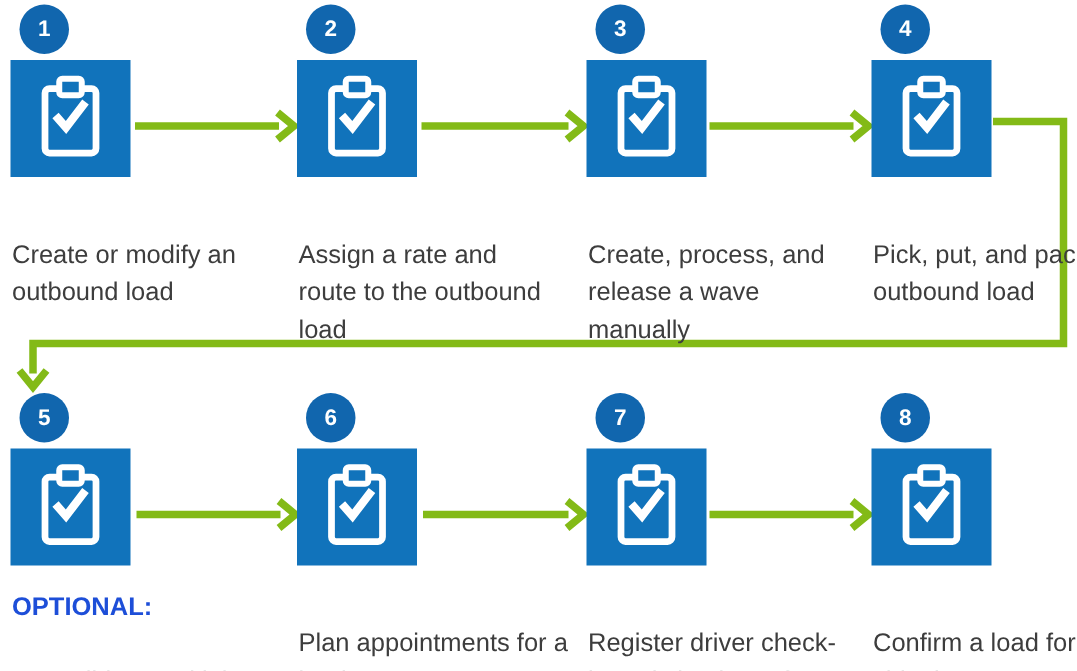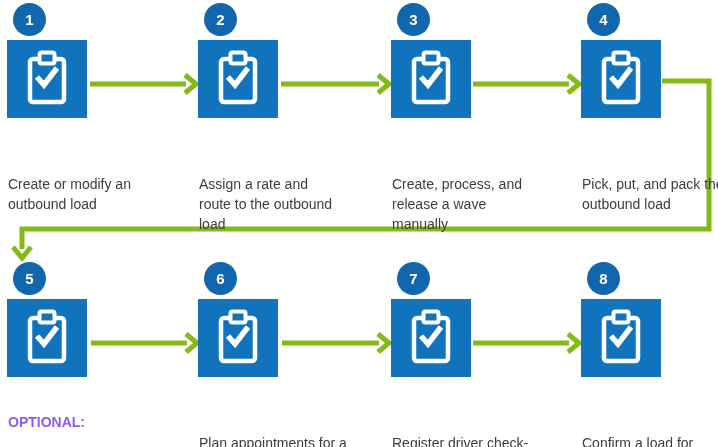--- a/index.html
+++ b/index.html
@@ -13,24 +13,24 @@
     position:absolute;left:6px;top:0;width:33px;height:33px;border-radius:50%;
     background:#1166AE;color:#ffffff;font-size:15px;font-weight:bold;
     display:flex;align-items:center;justify-content:center;
   }
   .tile{
     position:absolute;left:0;top:37px;width:80px;height:78px;background:#1173BB;
     display:flex;align-items:center;justify-content:center;
   }
   .clip{width:44px;height:56px;margin-top:-2px;}
   .caption{
-    position:absolute;left:1px;top:130px;width:180px;
-    font-size:14px;line-height:1.45;color:#3D3D3D;white-space:pre-line;
+    position:absolute;left:1px;top:106px;width:180px;
+    font-size:17px;line-height:1.45;color:#3D3D3D;white-space:pre-line;
   }
-  .prefix{display:block;font-weight:bold;color:#8b5cf6;white-space:pre-line;}
+  .prefix{display:block;font-weight:bold;color:#1d4ed8;white-space:pre-line;}
 </style>
 </head>
 <body>
 
 <div class="canvas">
 
   <svg class="arrow-layer" viewBox="0 0 718 447">
     <g fill="none" stroke-width="5" stroke="#83BA17">
       <g>
         <path d="M90 84 H186"></path>

